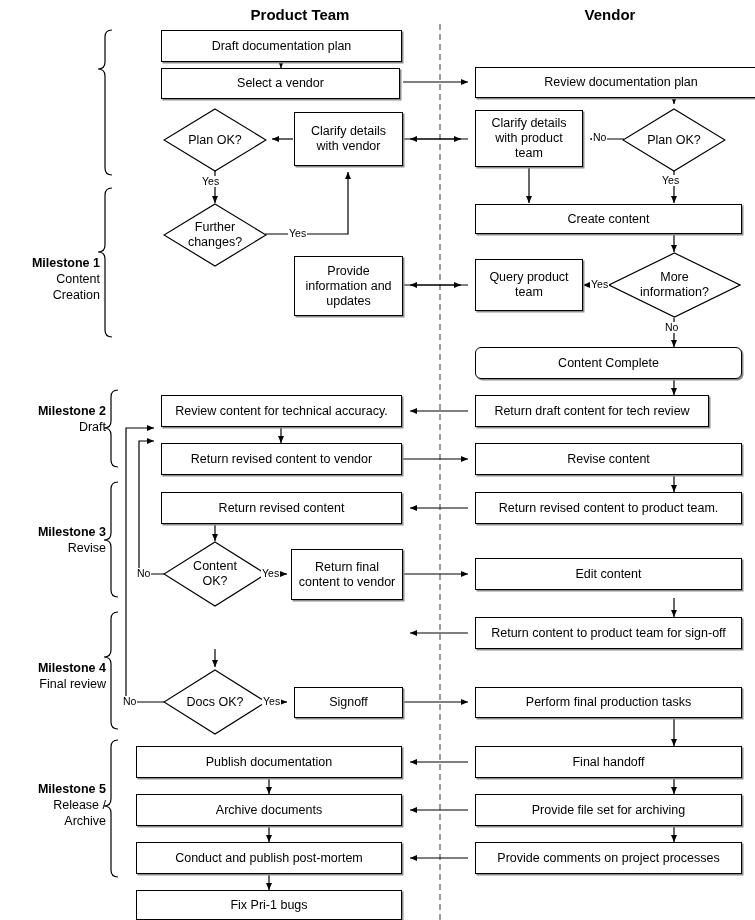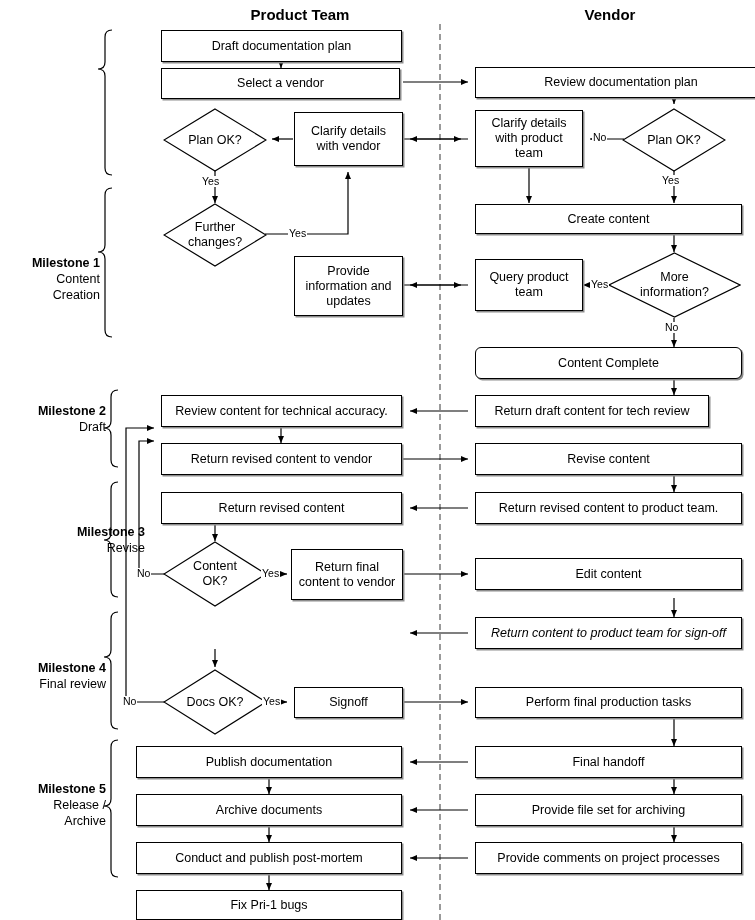--- a/index.html
+++ b/index.html
@@ -197,21 +197,21 @@
     <span class="ms-title">Milestone 1</span>
     <span class="ms-sub">Content</span>
     <span class="ms-sub">Creation</span>
   </div>
 
   <div class="ms-label" style="left:0;top:403px;width:106px;">
     <span class="ms-title">Milestone 2</span>
     <span class="ms-sub">Draft</span>
   </div>
 
-  <div class="ms-label" style="left:0;top:524px;width:106px;padding-left:39px;">
+  <div class="ms-label" style="left:0;top:524px;width:106px;">
     <span class="ms-title">Milestone 3</span>
     <span class="ms-sub">Revise</span>
   </div>
 
   <div class="ms-label" style="left:0;top:660px;width:106px;">
     <span class="ms-title">Milestone 4</span>
     <span class="ms-sub">Final review</span>
   </div>
 
   <div class="ms-label" style="left:0;top:781px;width:106px;">
@@ -309,21 +309,21 @@
   </div>
 
   <div class="node" style="left:291px;top:549px;width:112px;height:51px;flex-direction:column;">
     <span>Return final</span>
     <span>content to vendor</span>
   </div>
 
   <div class="node" style="left:475px;top:558px;width:267px;height:32px;">Edit content</div>
 
 
-  <div class="node" style="left:475px;top:617px;width:267px;height:32px;font-style:italic;">Return content to product team for sign-off</div>
+  <div class="node" style="left:475px;top:617px;width:267px;height:32px;">Return content to product team for sign-off</div>
 
   <div class="diamond" style="left:163px;top:669px;width:104px;height:66px;">
     <svg width="104" height="66" viewBox="0 0 104 66" xmlns="http://www.w3.org/2000/svg">
       <polygon points="52,1 103,33 52,65 1,33" fill="#fff" stroke="#000" stroke-width="1.2"></polygon>
     </svg>
     <div class="dlabel">Docs OK?</div>
   </div>
 
   <div class="node" style="left:294px;top:687px;width:109px;height:31px;">Signoff</div>
 

